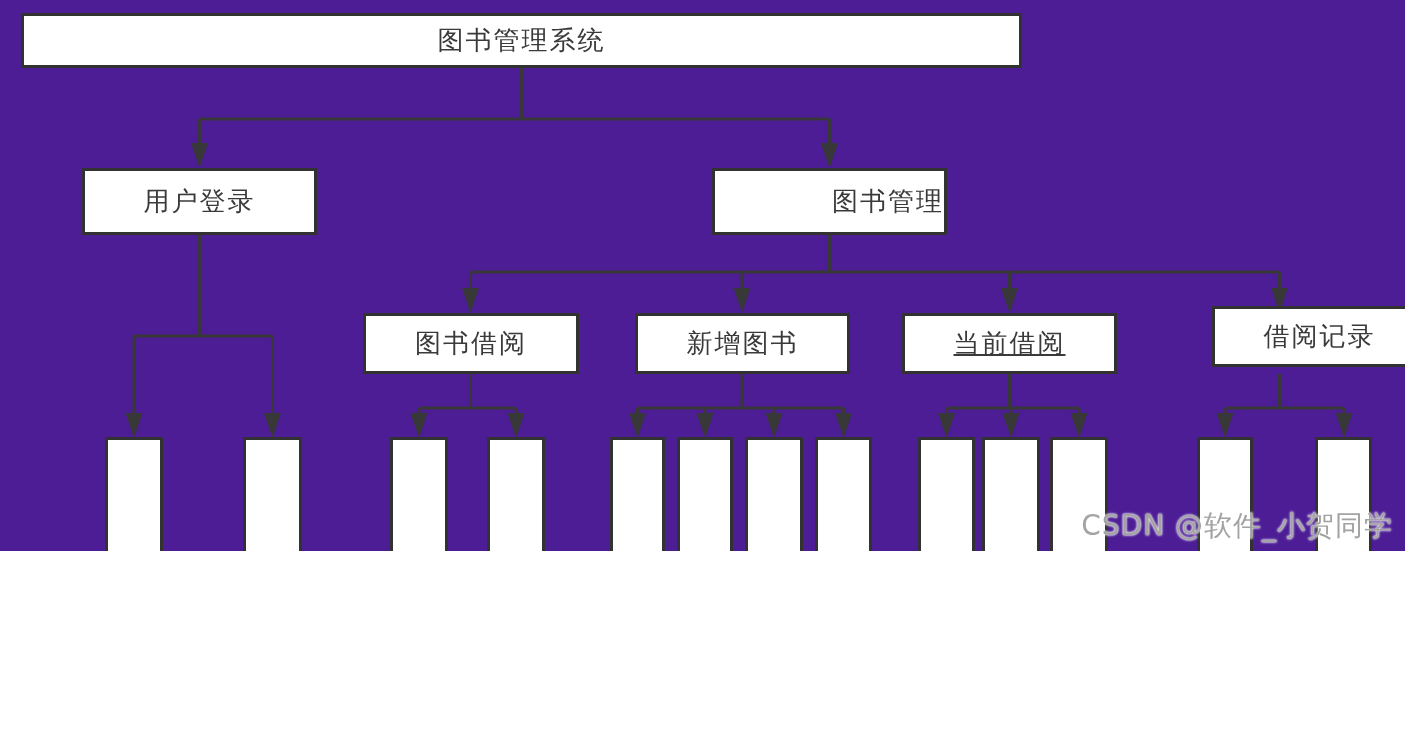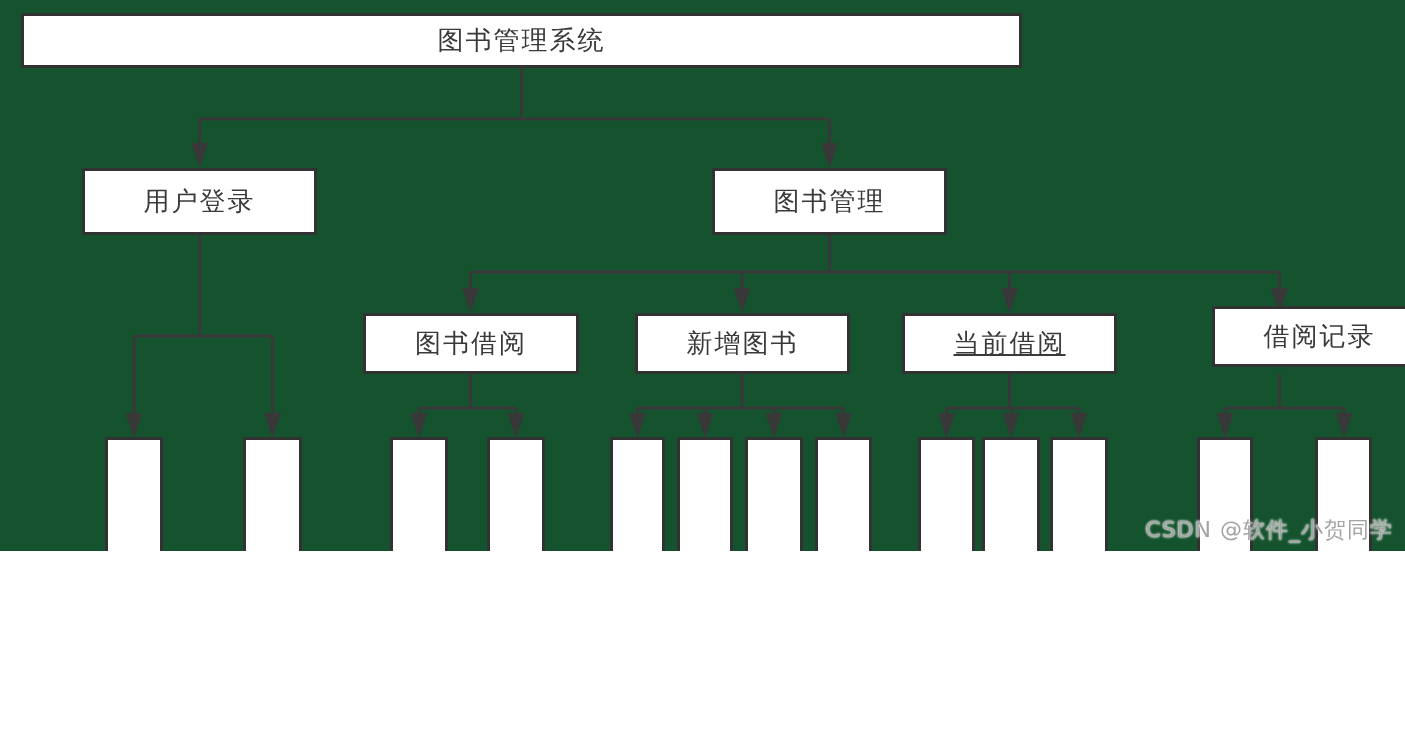--- a/index.html
+++ b/index.html
@@ -1,20 +1,20 @@
 <!DOCTYPE html>
 <html><head>
 <meta charset="utf-8">
 <style>
   html, body { margin: 0; padding: 0; background: #ffffff; }
   .canvas {
     position: relative;
     width: 1405px;
     height: 551px;
-    background: #14532d;
+    background: #4c1d95;
     font-family: "DejaVu Sans", "Liberation Sans", sans-serif;
     overflow: hidden;
   }
   .wires {
     position: absolute;
     left: 0; top: 0;
     width: 1405px; height: 747px;
     z-index: 1;
   }
   .node {
@@ -40,21 +40,21 @@
     font-size: 26px;
     letter-spacing: 4px;
     line-height: 1;
     color: #3a3a3a;
   }
   .watermark {
     position: absolute;
     right: 12px;
     bottom: 6px;
     z-index: 3;
-    font-size: 22px;
+    font-size: 28px;
     letter-spacing: 1px;
     color: #a3a3a3;
     text-shadow: 0 0 3px #ffffff, 0 0 2px #ffffff;
     white-space: nowrap;
   }
 </style>
 </head>
 <body>
 
 <div class="canvas">
@@ -102,21 +102,21 @@
     </g>
   </svg>
 
   <div class="node h-node" style="left:21px; top:13px; width:1001px; height:55px;">
     <span>图书管理系统</span>
   </div>
 
   <div class="node h-node" style="left:82px; top:168px; width:235px; height:67px;">
     <span>用户登录</span>
   </div>
-  <div class="node h-node" style="left:712px; top:168px; width:235px; height:67px;">
+  <div class="node h-node" style="left:712px; top:168px; width:235px; height:67px;justify-content:flex-end;">
     <span>图书管理</span>
   </div>
 
   <div class="node h-node" style="left:363px; top:313px; width:216px; height:61px;">
     <span>图书借阅</span>
   </div>
   <div class="node h-node" style="left:635px; top:313px; width:215px; height:61px;">
     <span>新增图书</span>
   </div>
   <div class="node h-node" style="left:902px; top:313px; width:215px; height:61px;text-decoration:underline;">

